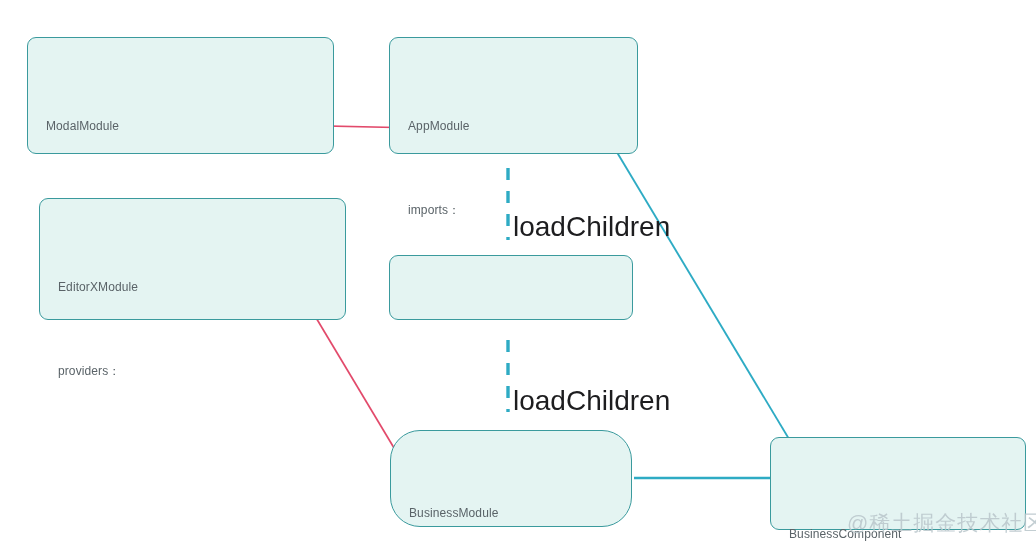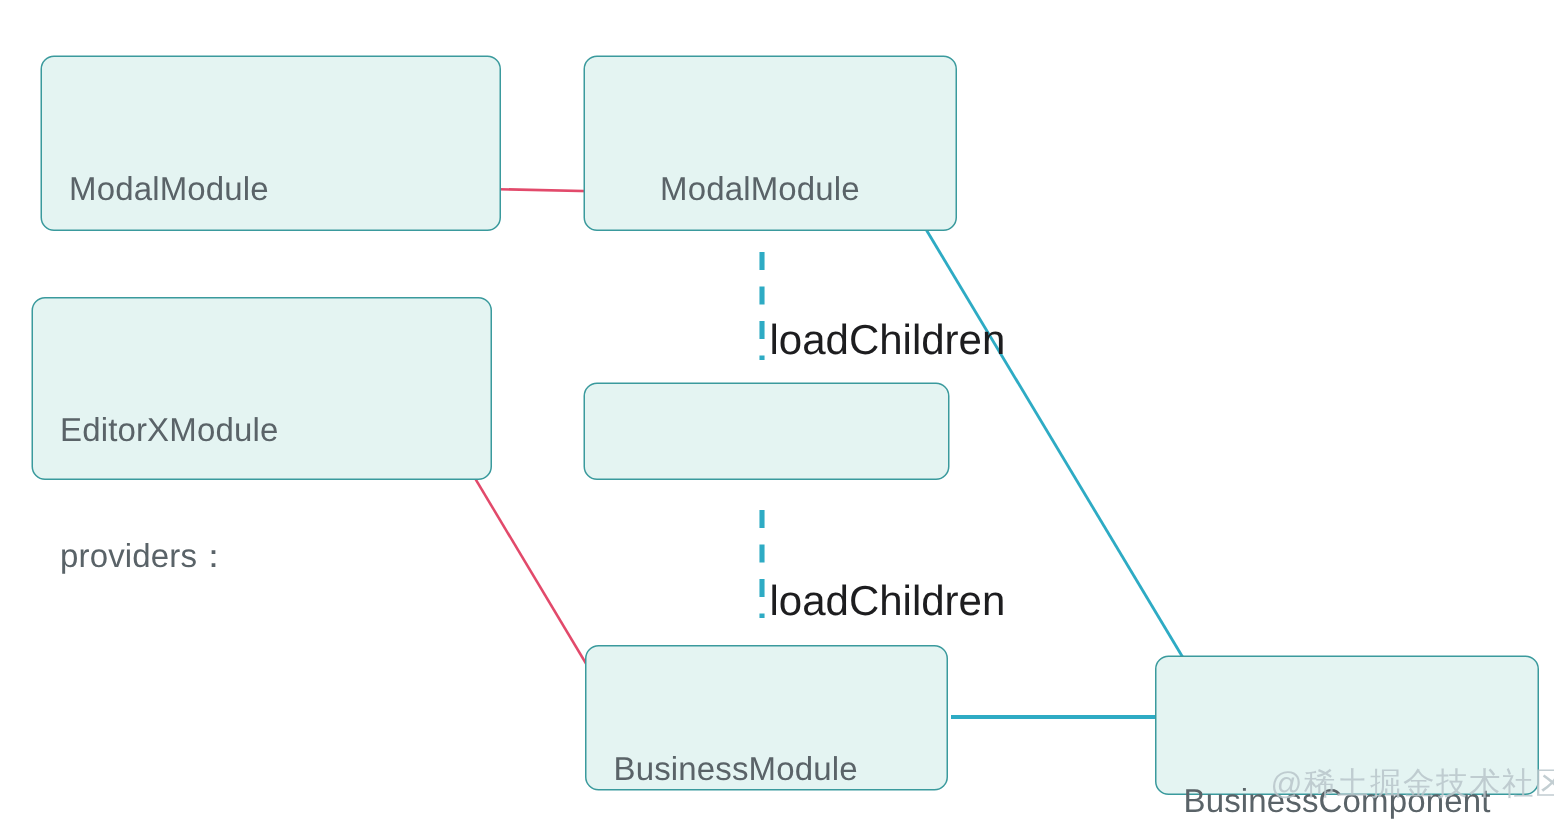--- a/index.html
+++ b/index.html
@@ -16,21 +16,21 @@
     font-family: "Liberation Sans", sans-serif;
   }
   .node {
     position: absolute;
     box-sizing: border-box;
     background: #e4f4f2;
     border: 1.6px solid #3a9a9d;
     border-radius: 9px;
     padding: 18px 0 0 18px;
     color: #5a6368;
-    font-size: 22px;
+    font-size: 12px;
     line-height: 28px;
     letter-spacing: 0.1px;
     white-space: pre;
   }
   .node .line-indent { padding-left: 32px; display: block; }
   .node .line { display: block; }
 
   .edge-layer {
     position: absolute;
     left: 0; top: 0;
@@ -96,33 +96,35 @@
     </g>
   </svg>
 
   <div class="node" style="left:27px; top:37px; width:307px; height:117px;">
     <span class="line">ModalModule</span>
     <span class="line">providers：</span>
     <span class="line-indent">ModalService</span>
   </div>
 
   <div class="node" style="left:389px; top:37px; width:249px; height:117px;">
+    <span class="line">AppModule</span>
+    <span class="line">imports：</span>
     <span class="line-indent">ModalModule</span>
   </div>
 
-  <div class="node" style="left:21px; top:198px; width:307px; height:122px;">
+  <div class="node" style="left:39px; top:198px; width:307px; height:122px;">
     <span class="line">EditorXModule</span>
     <span class="line">providers：</span>
   </div>
 
   <div class="node" style="left:389px; top:255px; width:244px; height:65px;">
     <span class="line"></span>
   </div>
 
-  <div class="node" style="left:390px; top:430px; width:242px; height:97px; padding-top:12px;">
+  <div class="node" style="left:390px; top:430px; width:242px; height:97px; padding-top:12px;border-radius:30px;">
     <span class="line">BusinessModule</span>
     
     
   </div>
 
   <div class="node" style="left:770px; top:437px; width:256px; height:93px; padding-top:26px;">
     <span class="line">BusinessComponent</span>
     
     
   </div>

